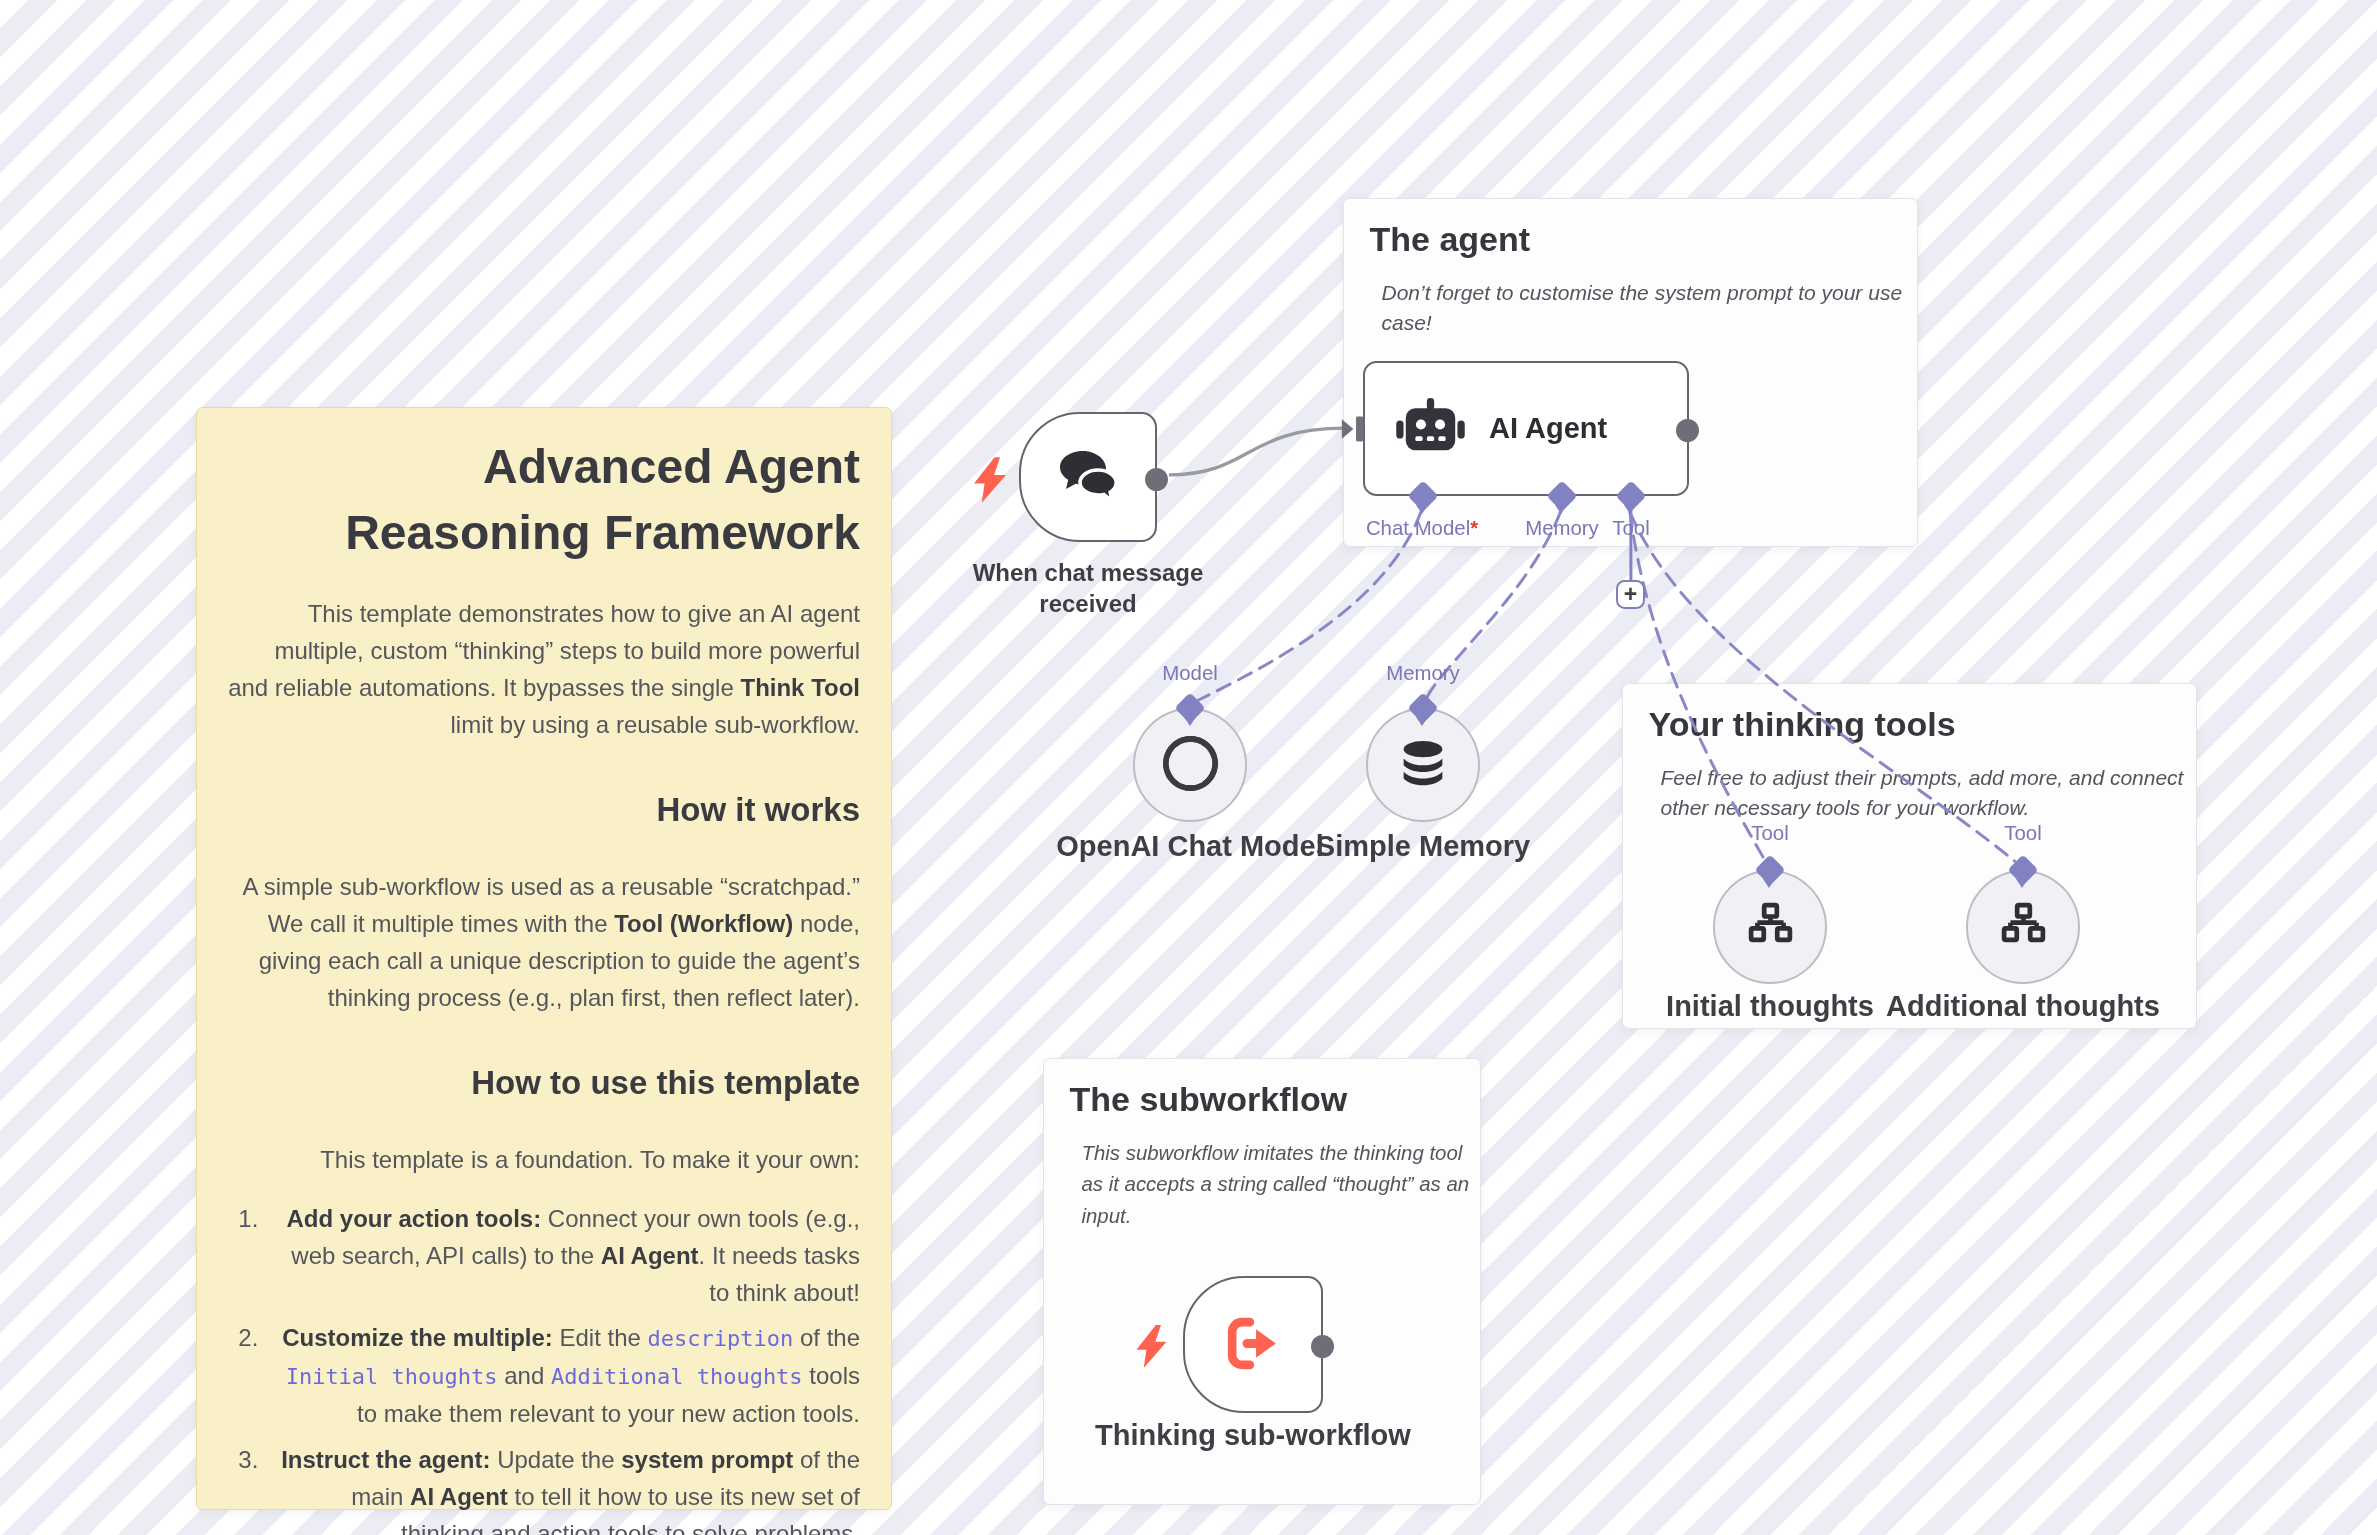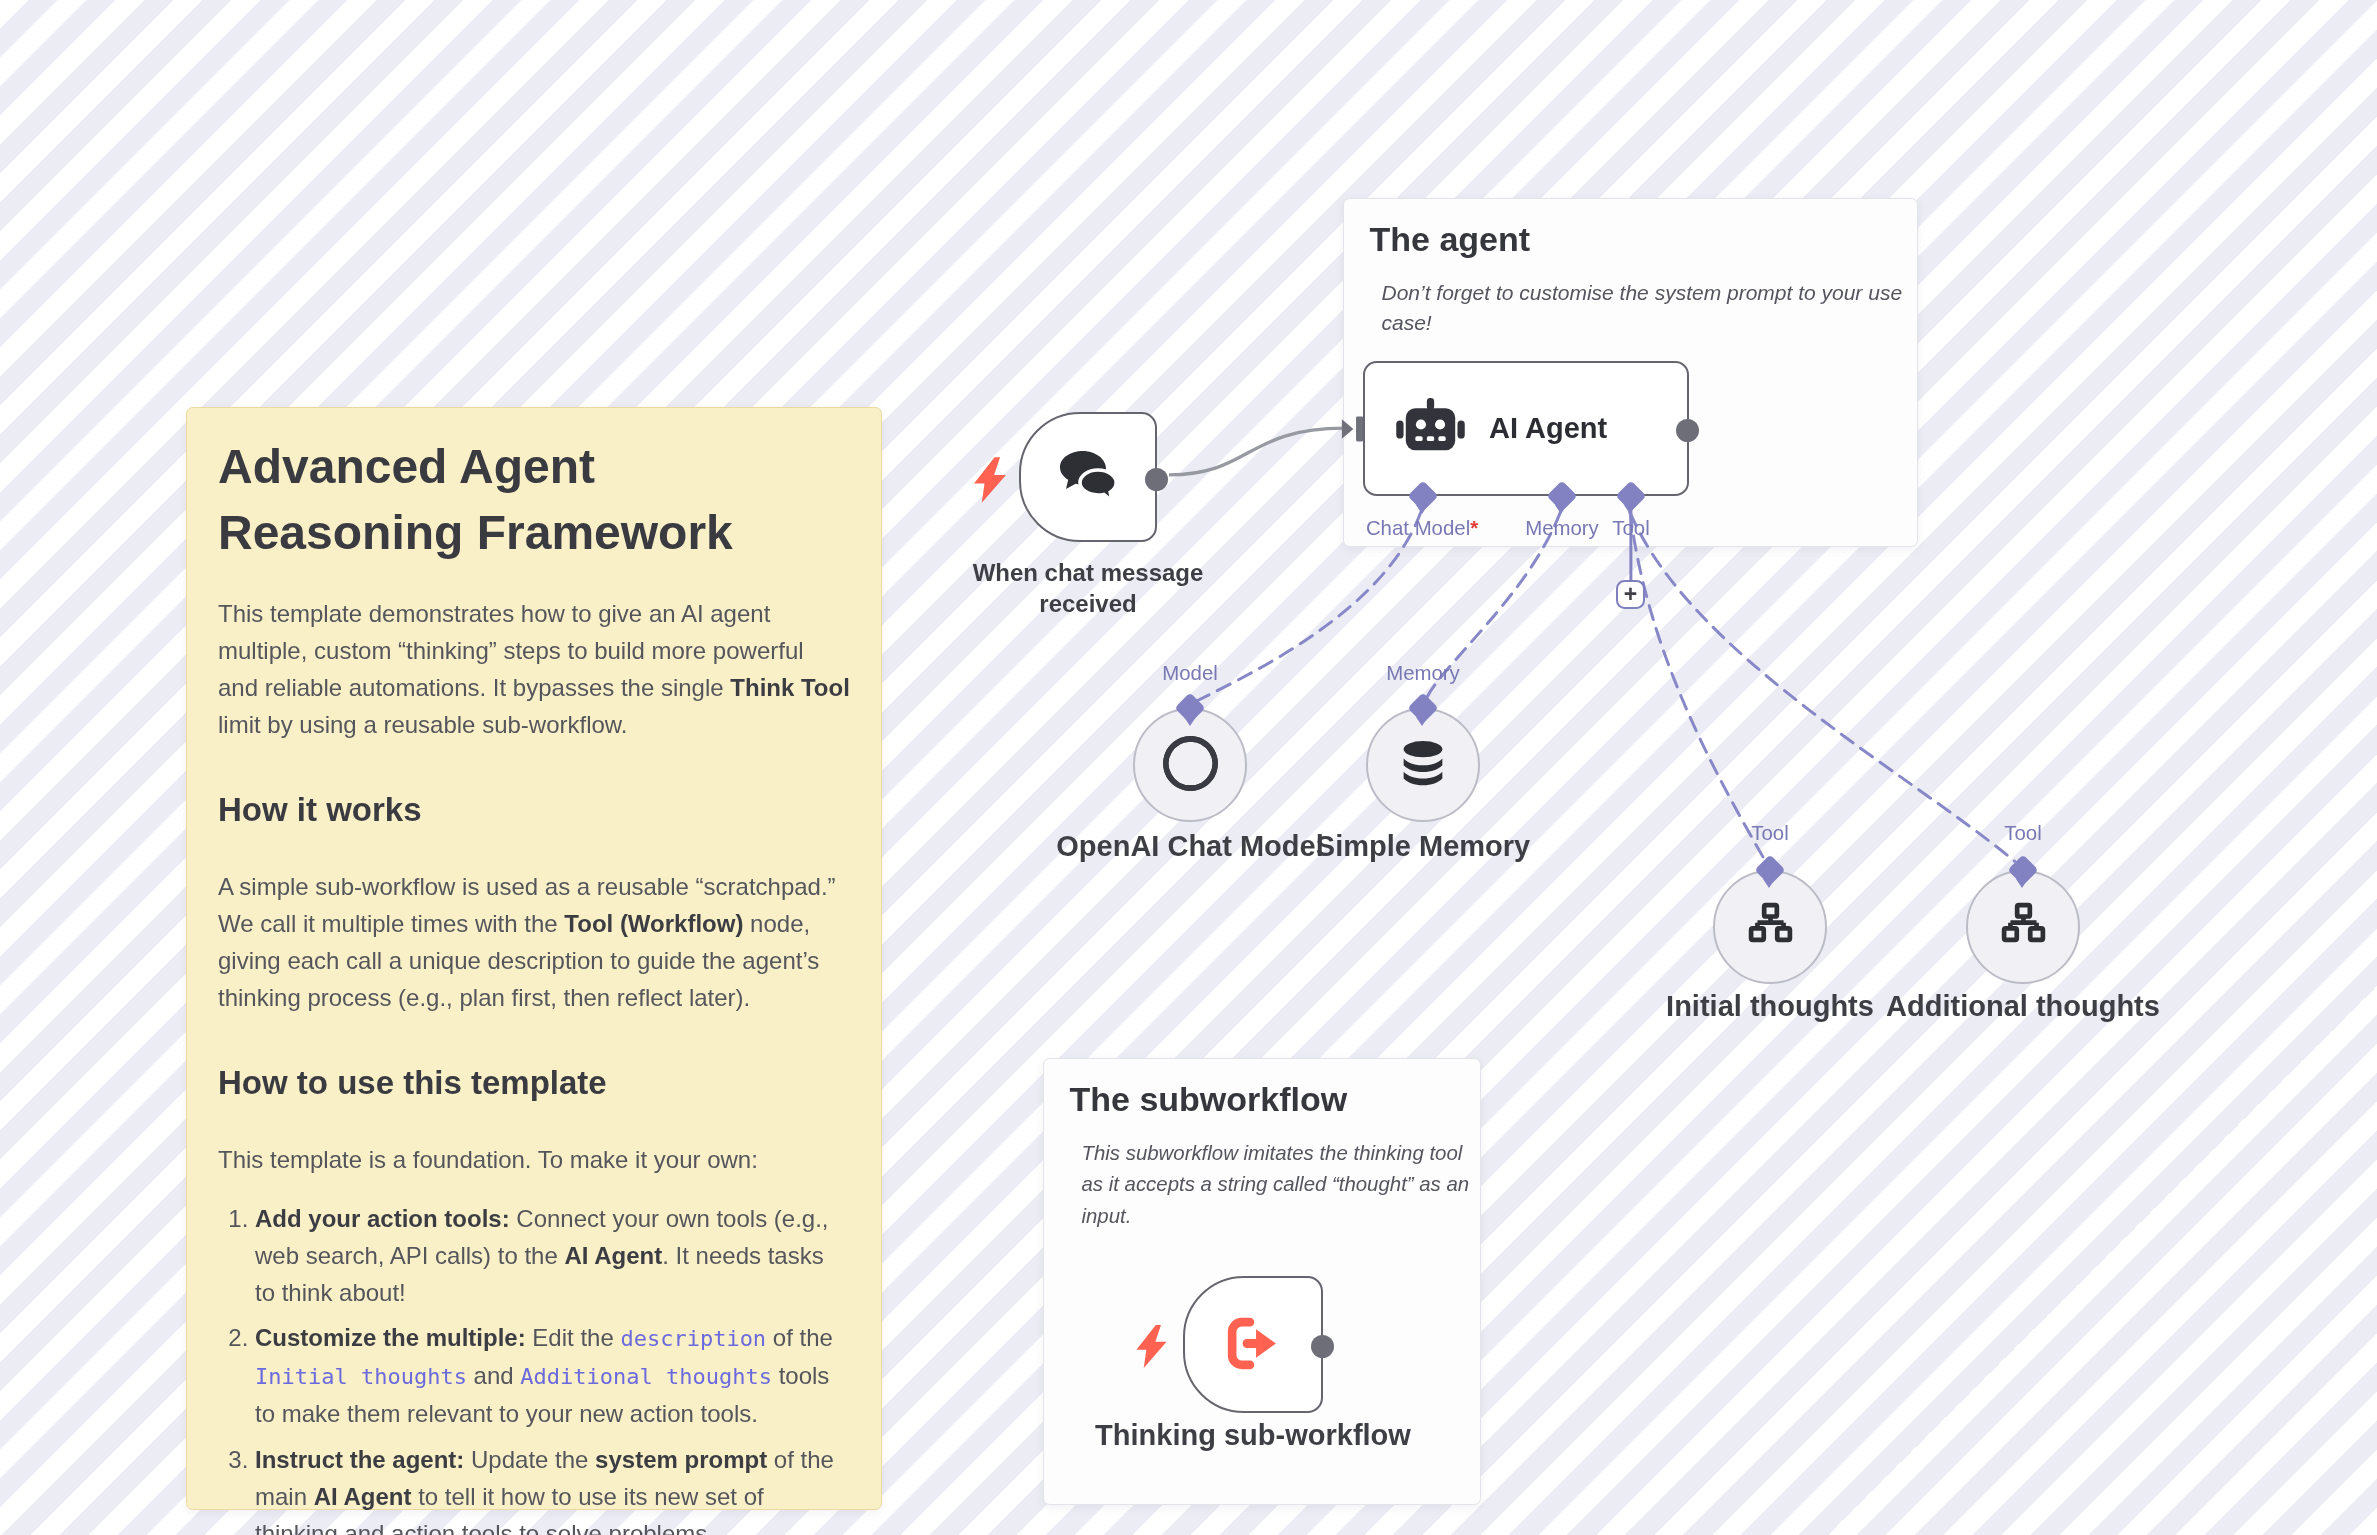--- a/index.html
+++ b/index.html
@@ -49,40 +49,44 @@
             border:2.1px solid #7f7fbe;box-sizing:border-box;color:#3f3f46;font-size:23px;
             font-weight:600;display:flex;align-items:center;justify-content:center;
             line-height:1;z-index:5;}
   .in-conn{position:absolute;z-index:4;}
 </style>
 </head>
 <body>
 
 <div class="canvas">
 
-  <div class="note note-yellow sticky" style="left:186px;top:407px;width:696px;height:1103px;">
+  <div class="note note-yellow sticky" style="left:196px;top:407px;width:696px;height:1103px;text-align:right;">
     <h1>Advanced Agent Reasoning Framework</h1>
     <p><span>This template demonstrates how to give an AI agent multiple, custom “thinking” steps to build more powerful and reliable automations. It bypasses the single </span><span class="sg-b">Think Tool</span><span> limit by using a reusable sub-workflow.</span></p>
     <h2>How it works</h2>
     <p><span>A simple sub-workflow is used as a reusable “scratchpad.” We call it multiple times with the </span><span class="sg-b">Tool (Workflow)</span><span> node, giving each call a unique description to guide the agent’s thinking process (e.g., plan first, then reflect later).</span></p>
     <h2>How to use this template</h2>
     <p><span>This template is a foundation. To make it your own:</span></p>
     <ol>
       <li><span class="sg-b">Add your action tools:</span><span> Connect your own tools (e.g., web search, API calls) to the </span><span class="sg-b">AI Agent</span><span>. It needs tasks to think about!</span></li>
       <li><span class="sg-b">Customize the multiple:</span><span> Edit the </span><span class="sg-c">description</span><span> of the </span><span class="sg-c">Initial thoughts</span><span> and </span><span class="sg-c">Additional thoughts</span><span> tools to make them relevant to your new action tools.</span></li>
       <li><span class="sg-b">Instruct the agent:</span><span> Update the </span><span class="sg-b">system prompt</span><span> of the main </span><span class="sg-b">AI Agent</span><span> to tell it how to use its new set of thinking and action tools to solve problems.</span></li>
 
     </ol>
   </div>
 
   <div class="note note-white" style="left:1343px;top:198px;width:575px;height:349px;">
     <h2 class="note-title">The agent</h2>
     <p class="note-body" style="width:528px;">Don’t forget to customise the system prompt to your use case!</p>
   </div>
 
+  <div class="note note-white" style="left:1622px;top:683px;width:575px;height:346px;">
+    <h2 class="note-title">Your thinking tools</h2>
+    <p class="note-body" style="width:532px;">Feel free to adjust their prompts, add more, and connect other necessary tools for your workflow.</p>
+  </div>
 
   <div class="note note-white" style="left:1043px;top:1058px;width:438px;height:447px;">
     <h2 class="note-title">The subworkflow</h2>
     <p class="note-body" style="width:393px;font-size:20.4px;line-height:31.5px;">This subworkflow imitates the thinking tool as it accepts a string called “thought” as an input.</p>
   </div>
 
   <svg class="wires" width="2377" height="1536" viewBox="0 0 2794 1805">
     <path d="M 1374 558 C 1470 558 1465 503 1580 503" stroke="#989aa2" stroke-width="4" fill="none"></path>
     <path d="M 1917 596 L 1917 684" stroke="#8282c2" stroke-width="3.5" fill="none"></path>
     <g stroke="#8888c8" stroke-width="3.5" fill="none" stroke-dasharray="17 11" stroke-linecap="round">

